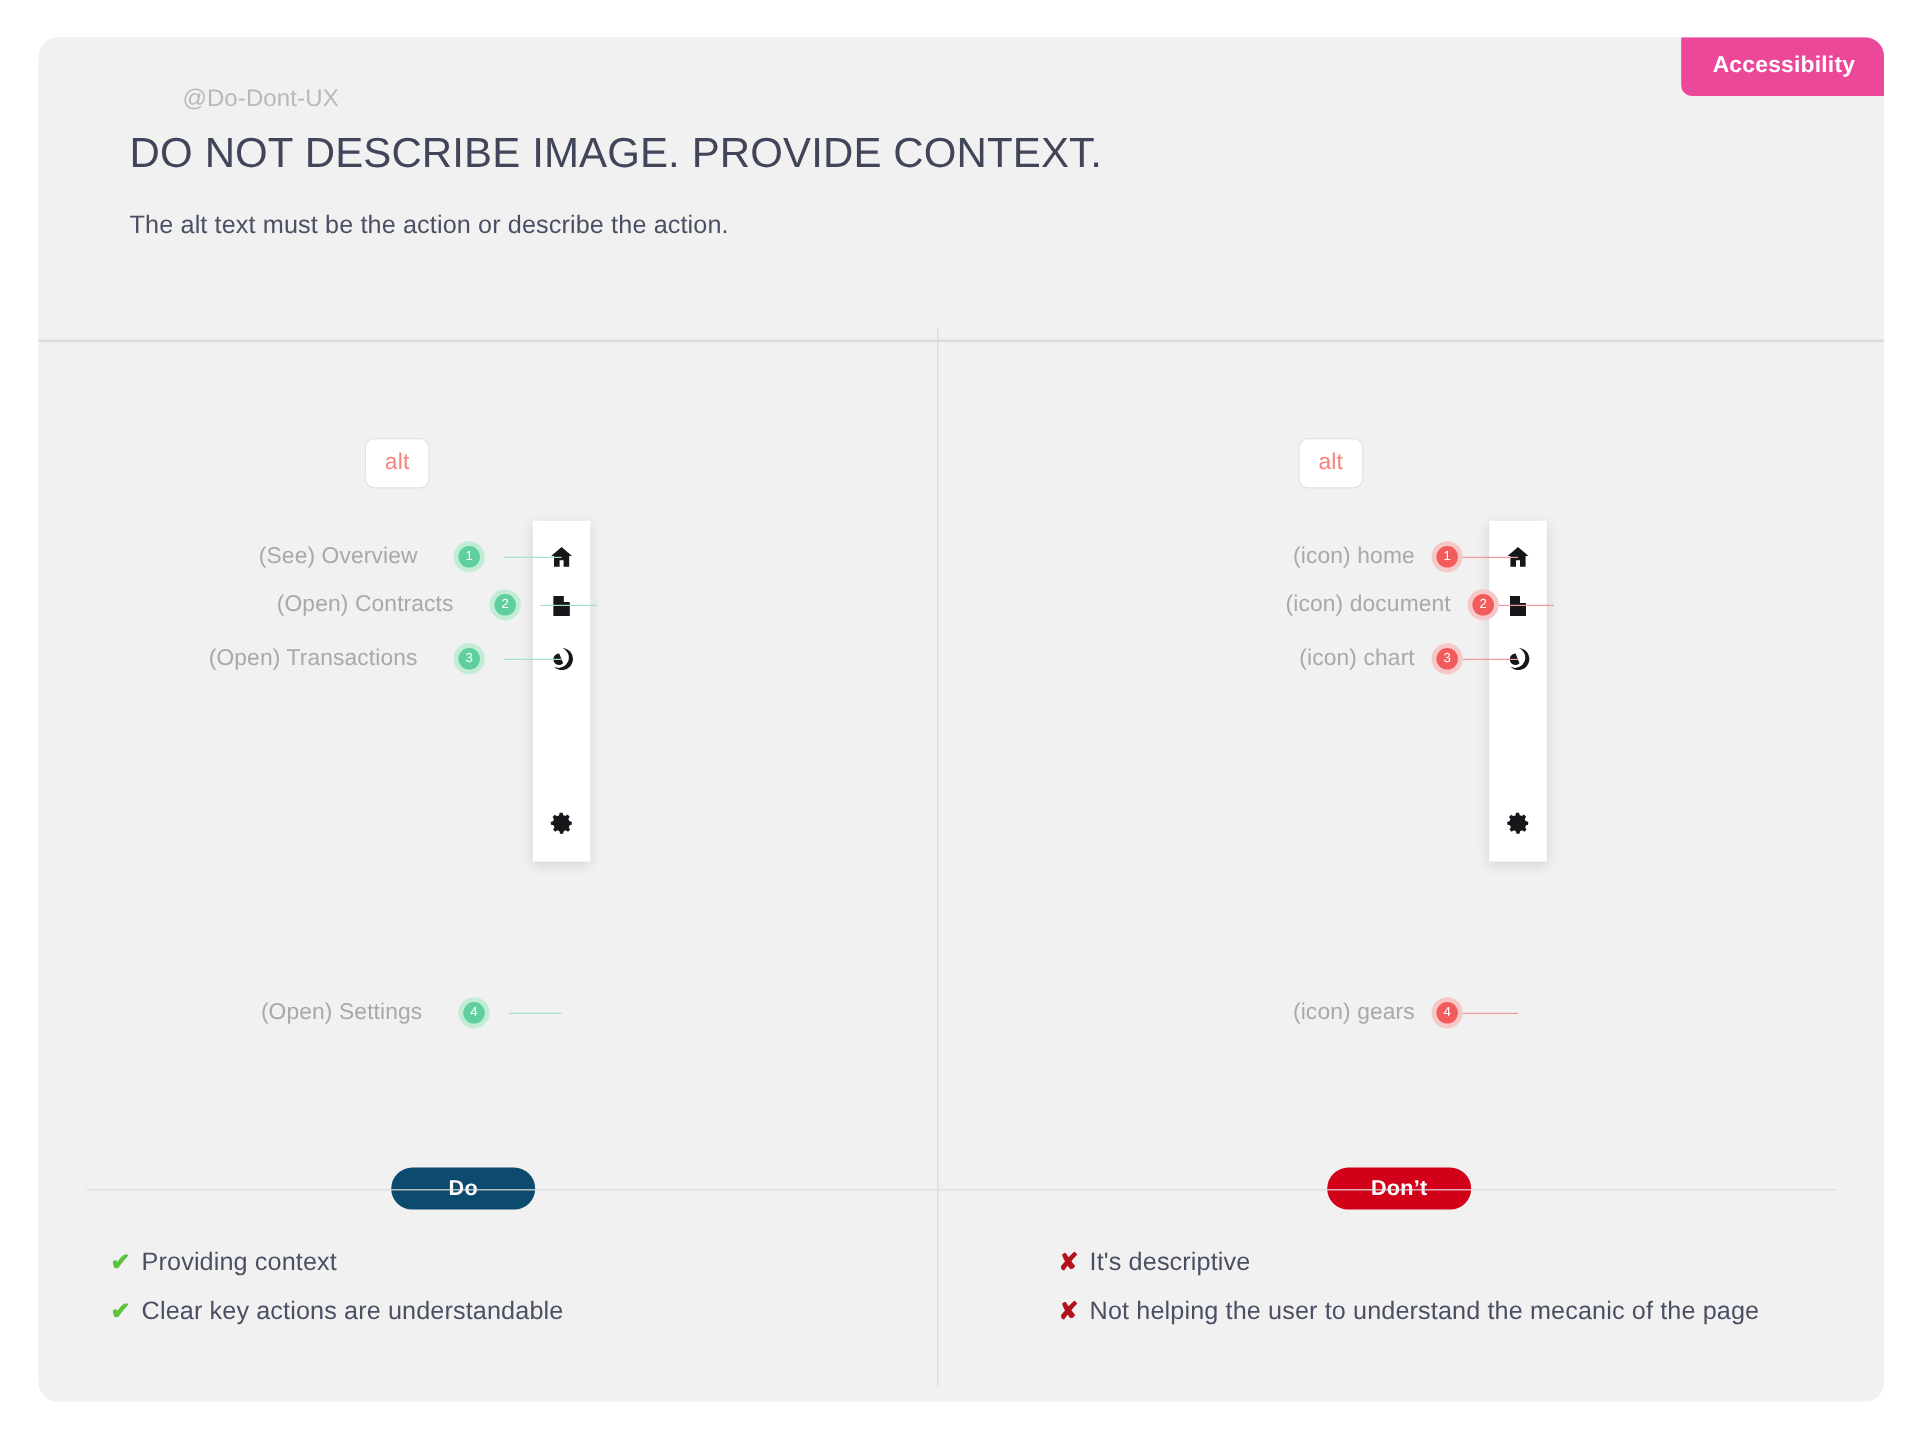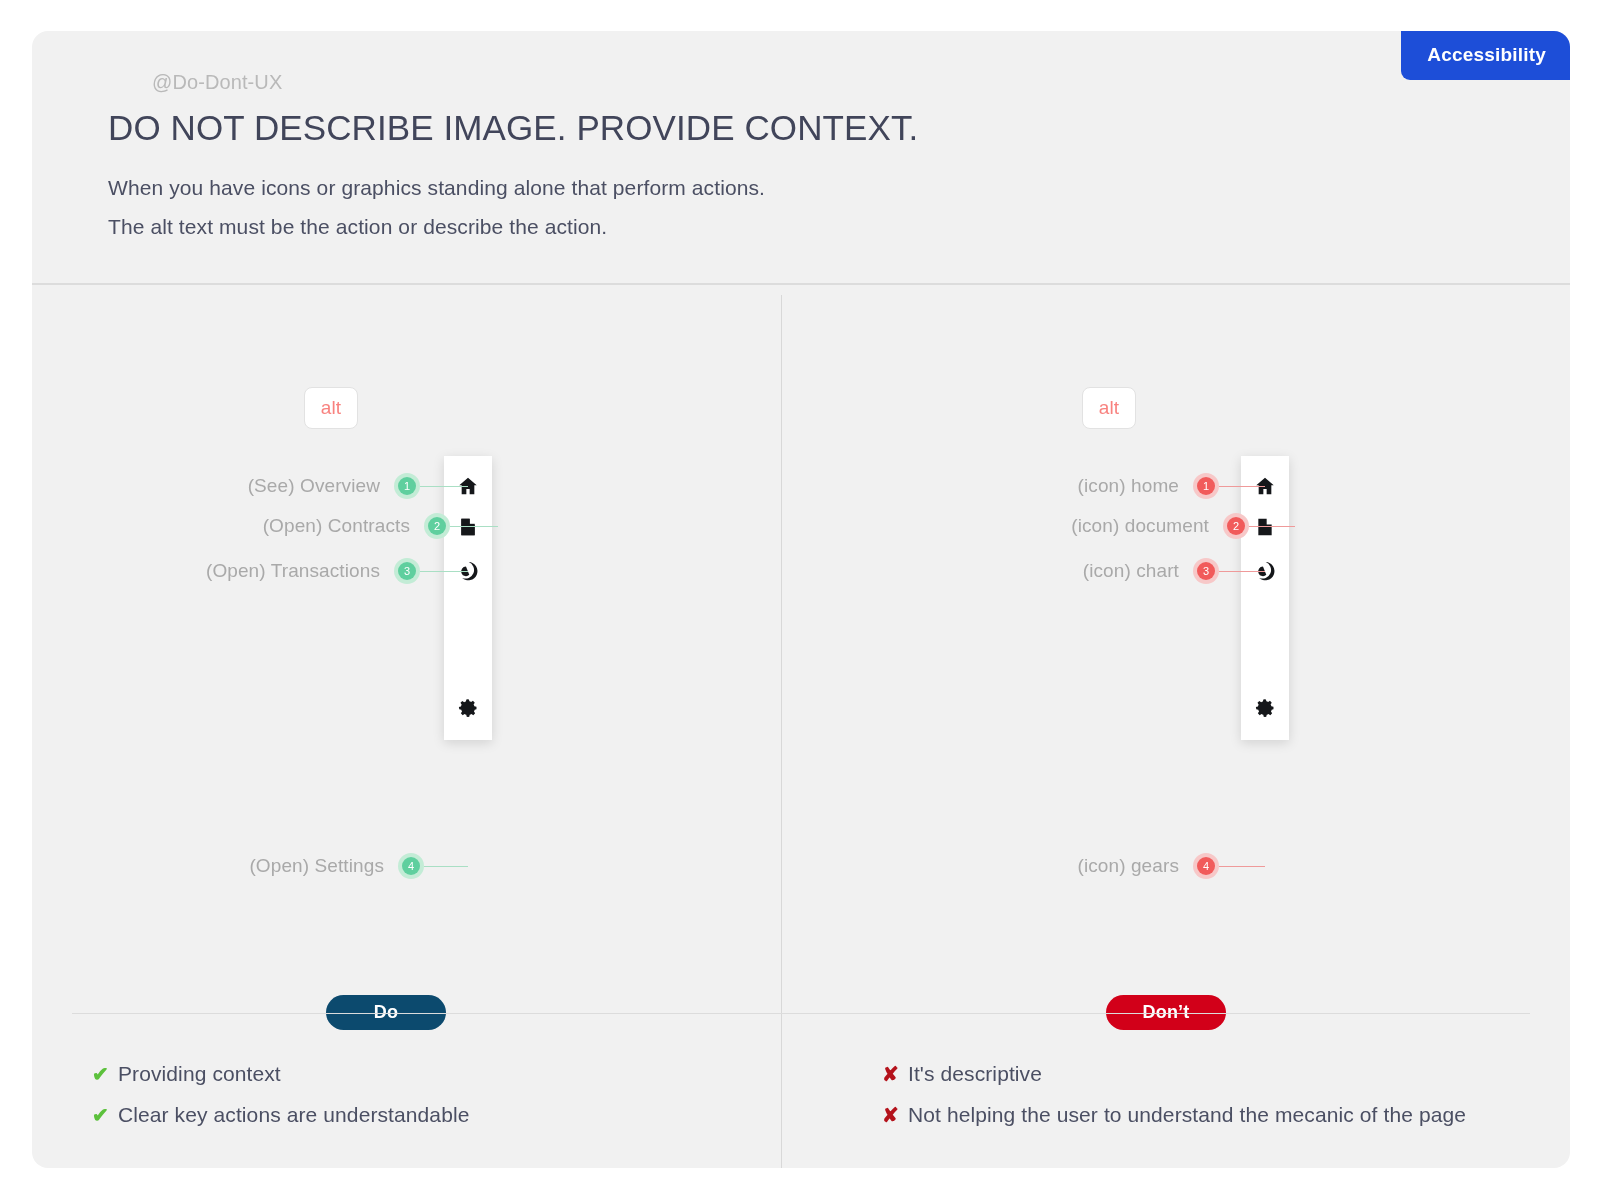--- a/index.html
+++ b/index.html
@@ -21,21 +21,21 @@
     background: #f1f1f1;
     border-radius: 16px;
     overflow: hidden;
   }
 
   
   #acc-badge {
     position: absolute;
     right: 0;
     top: 0;
-    background: #1d4ed8;
+    background: #ec4899;
     color: #ffffff;
     font-size: 19px;
     font-weight: bold;
     letter-spacing: 0.2px;
     padding: 13px 24px 14px 26px;
     border-bottom-left-radius: 9px;
     border-bottom-right-radius: 0;
     white-space: nowrap;
   }
 
@@ -74,21 +74,21 @@
     top: 252px;
     width: 100%;
     height: 2px;
     background: #dcdcdc;
   }
 
   
   #panels {
     position: absolute;
     left: 0;
-    top: 264px;
+    top: 242px;
     width: 100%;
     height: 777px;
   }
   #v-divider {
     position: absolute;
     left: 749px;
     top: 0;
     width: 1px;
     height: 883px;
     background: #d8d8d8;
@@ -202,21 +202,21 @@
   .panel.right .dot  { background: #f15b5b; }
   .panel.right .connector { background: #ef9a9a; }
 
   
   .row.r1 { top: 176px; }
   .row.r2 { top: 216px; margin-left: 30px; }
   .row.r3 { top: 261px; }
   .row.r4 { top: 556px; padding-left: 12px; }
 
   
-  .panel.left  .row { left: 0; width: 436px; justify-content: flex-end; }
+  .panel.left  .row { left: 0; width: 436px; justify-content: flex-end; gap: 16px; }
   .panel.right .row { left: 0; width: 483px; justify-content: flex-end; }
 
   .panel.left  .row.r1 .connector { width: 48px; }
   .panel.left  .row.r2 .connector { width: 48px; }
   .panel.left  .row.r3 .connector { width: 48px; }
   .panel.left  .row.r4 .connector { width: 44px; }
   .panel.right .row .connector { width: 46px; }
 
   
   #pill-line {
@@ -271,21 +271,20 @@
   .bullet.bad .mark { color: #b4121b; font-size: 20px; }
 </style>
 </head>
 <body>
 
 <div id="card">
 
   <div id="header">
     <div id="handle">@Do-Dont-UX</div>
     <div id="title">DO NOT DESCRIBE IMAGE. PROVIDE CONTEXT.</div>
-    <div class="subline">When you have icons or graphics standing alone that perform actions.</div>
     <div class="subline">The alt text must be the action or describe the action.</div>
   </div>
 
   <div id="acc-badge">Accessibility</div>
 
   <div id="h-divider"></div>
 
   <div id="panels">
     <div id="v-divider"></div>
 

